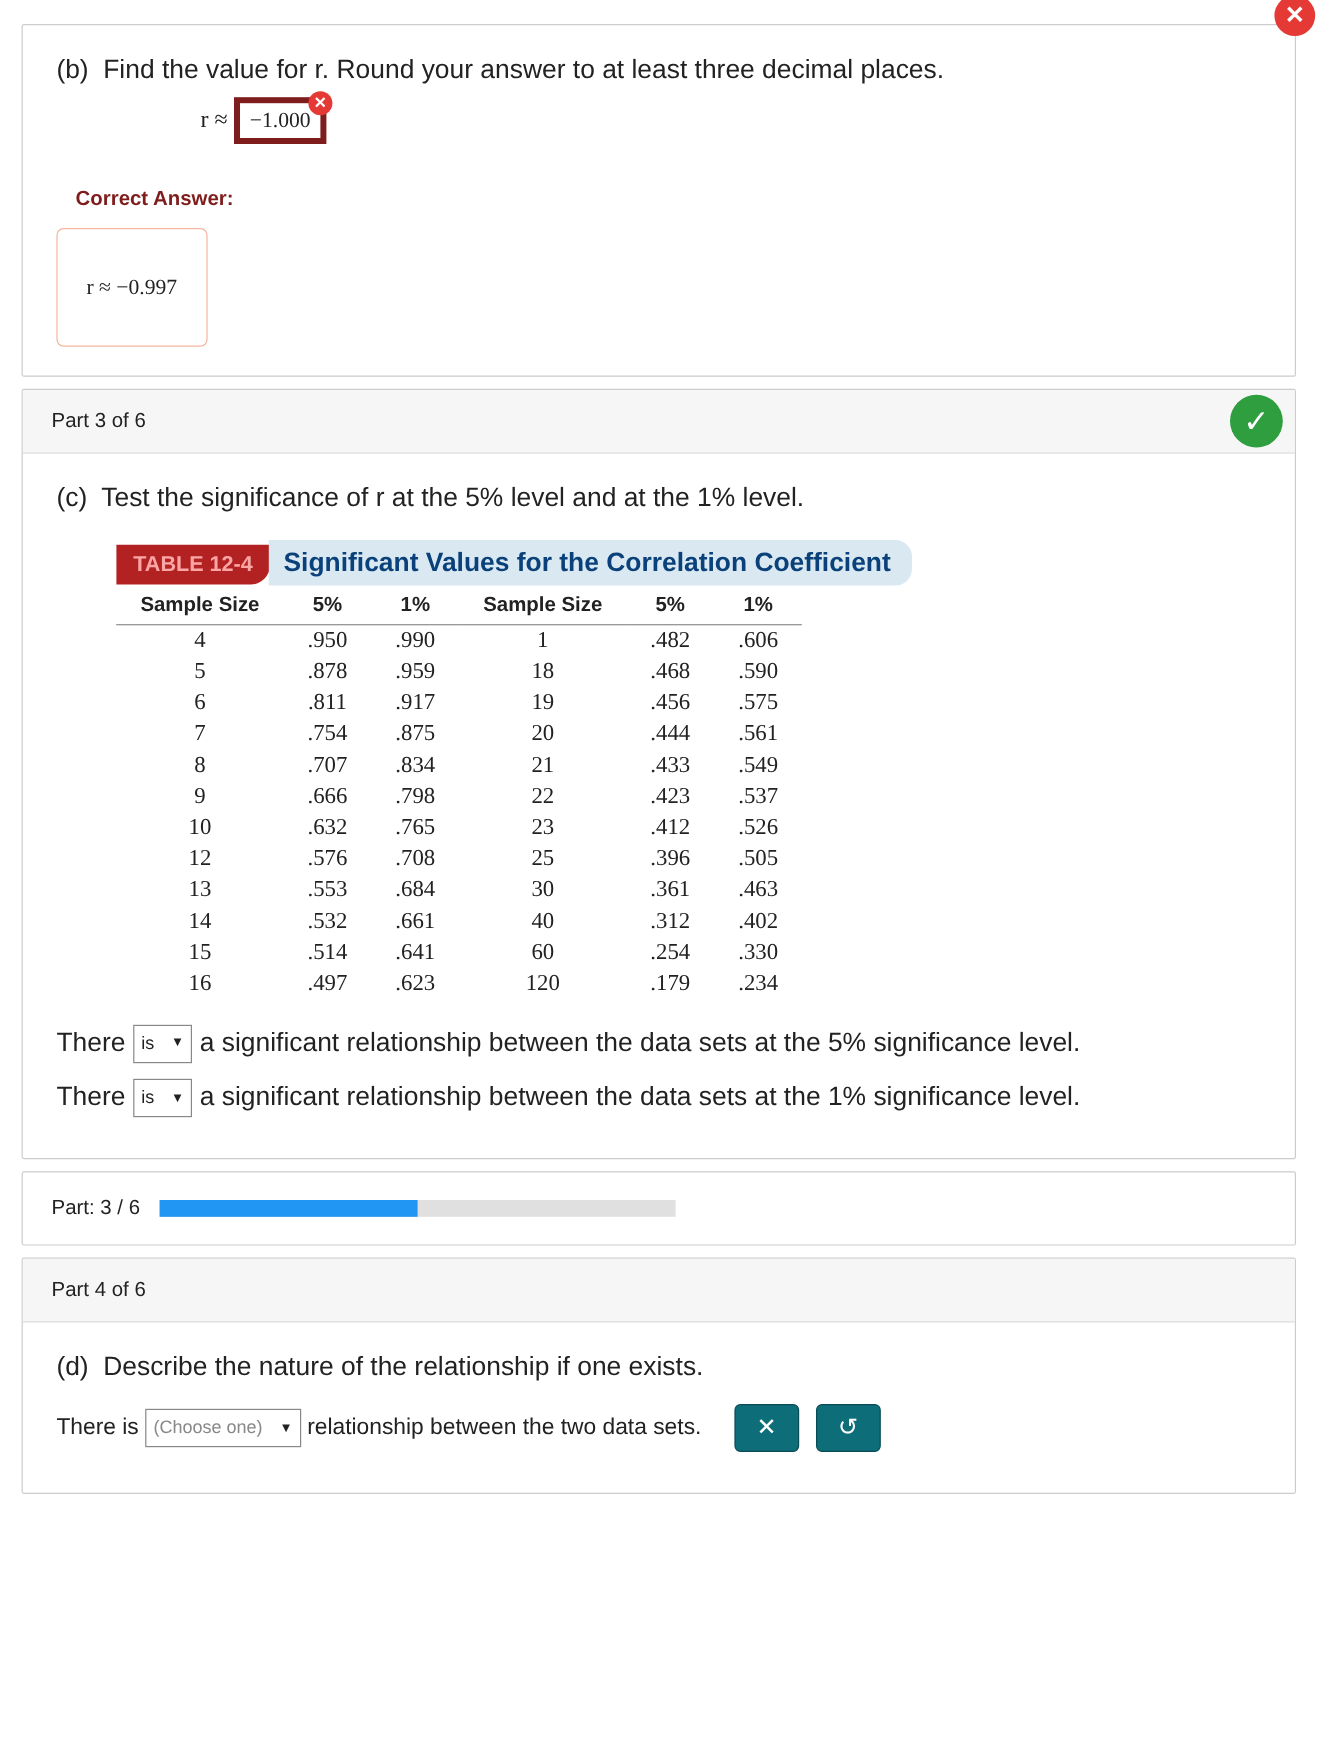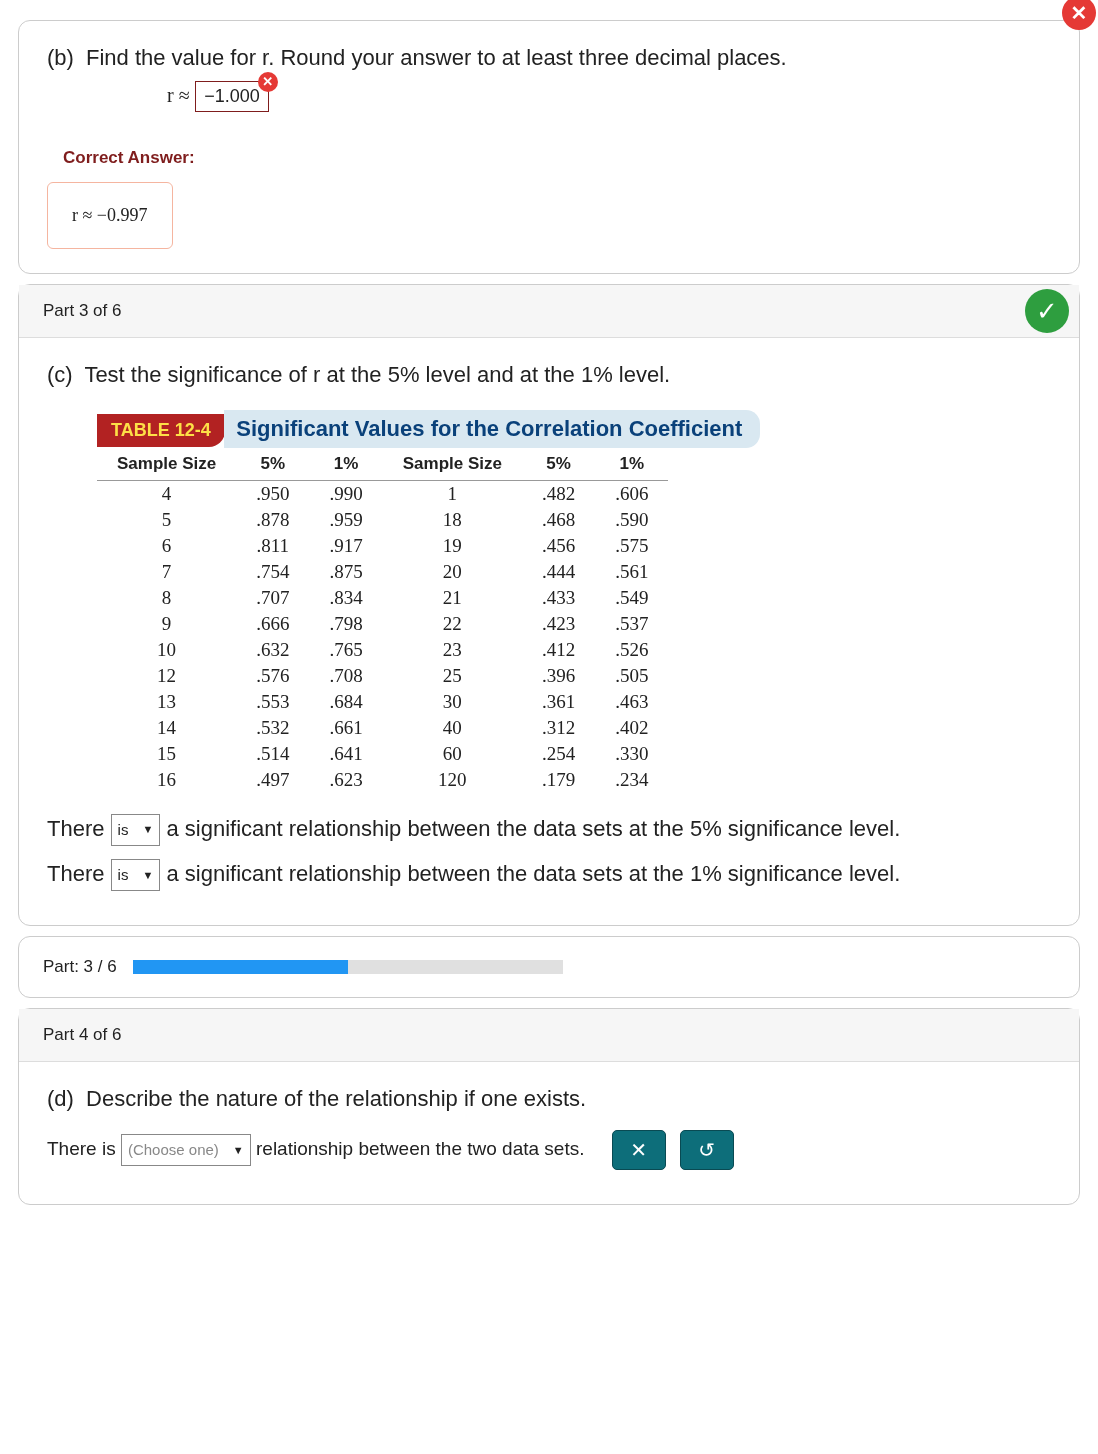--- a/index.html
+++ b/index.html
@@ -1,31 +1,31 @@
 <!DOCTYPE html>
 <html><head>
 <meta charset="utf-8">
 <style>
   * { box-sizing: border-box; margin: 0; padding: 0; }
   body { font-family: Arial, Helvetica, sans-serif; background: #fff; color: #222; font-size: 20px; padding: 10px 8px 60px; }
-  .card { border: 1px solid #ccc; border-radius: 12px; margin: 10px; background: #fff; }
+  .card { border: 1px solid #ccc; border-radius: 2px; margin: 10px; background: #fff; }
   .card-pad { padding: 24px 28px; }
   .q-label { font-weight: 400; margin-right: 6px; }
   .q-text { font-size: 22px; }
   .approx { font-family: 'Times New Roman', serif; }
-  .wrong-box { border: 1px solid #7f1d1d; padding: 4px 8px; font-family: Liberation Sans, sans-serif; font-size: 18px; position: relative; display:inline-block; }
+  .wrong-box { border: 5px solid #7f1d1d; padding: 4px 8px; font-family: Liberation Serif, serif; font-size: 18px; position: relative; display:inline-block; }
   .x-badge { position: absolute; top: -10px; right: -10px; width: 20px; height: 20px; border-radius: 50%; background: #e53935; color: #fff; font-size: 13px; line-height: 20px; text-align: center; font-weight: bold; }
   .corner-x { position: absolute; top: -14px; right: -6px; width: 34px; height: 34px; border-radius: 50%; background: #e53935; color:#fff; text-align:center; line-height:34px; font-size:20px; font-weight:bold; }
   .correct-hdr { color: #7f1d1d; font-weight: bold; font-size: 17px; margin: 36px 16px 14px; }
-  .correct-box { display:inline-block; border: 1px solid #f5b5a0; border-radius: 6px; padding: 22px 24px; font-family: 'Times New Roman', serif; font-size: 18px; }
+  .correct-box { display:inline-block; border: 1px solid #f5b5a0; border-radius: 6px; padding: 38px 24px; font-family: 'Times New Roman', serif; font-size: 18px; }
   .part-hdr { background: #f6f6f6; border-bottom: 1px solid #ddd; padding: 16px 24px; font-size: 17px; position: relative; }
   .check-badge { position: absolute; right: 10px; top: 50%; transform: translateY(-50%); width: 44px; height: 44px; border-radius: 50%; background: #2e9e3f; color: #fff; text-align: center; line-height: 44px; font-size: 26px; }
   .table-wrap { margin: 22px 0 18px 50px; }
   .tbl-banner { display: inline-block; }
-  .tbl-tag { background: #b22222; color: #fde047; font-weight: bold; padding: 6px 14px; font-family: Arial; font-size: 18px; display:inline-block; border-bottom-right-radius: 16px; }
+  .tbl-tag { background: #b22222; color: #fca5a5; font-weight: bold; padding: 6px 14px; font-family: Arial; font-size: 18px; display:inline-block; border-bottom-right-radius: 16px; }
   .tbl-desc { background: #d9e8f1; color: #0a417a; font-weight: bold; padding: 6px 18px 6px 12px; font-family: Arial; font-size: 22px; display:inline-block; border-top-right-radius: 14px; border-bottom-right-radius: 14px; margin-left: -6px; }
   table.data { border-collapse: collapse; font-family: 'Times New Roman', serif; font-size: 19px; }
   table.data th { font-family: Arial, sans-serif; font-weight: bold; font-size: 17px; padding: 6px 20px; border-bottom: 1px solid #999; text-align: center; }
   table.data td { padding: 2px 20px; text-align: center; }
   .sentence { font-size: 22px; margin: 6px 0 10px; line-height: 1.6; }
   .dropdown { display: inline-flex; align-items: center; border: 1px solid #888; padding: 3px 6px; font-family: Arial; font-size: 15px; background: #fff; vertical-align: middle; cursor: pointer; }
   .dropdown .tri { margin-left: 14px; font-size: 11px; }
   .placeholder { color: #888; }
   .progress-row { font-size: 17px; padding: 20px 24px; display:flex; align-items:center; gap:16px; }
   .progress-bar { flex: 0 0 430px; height: 14px; background: #e0e0e0; position: relative; }

